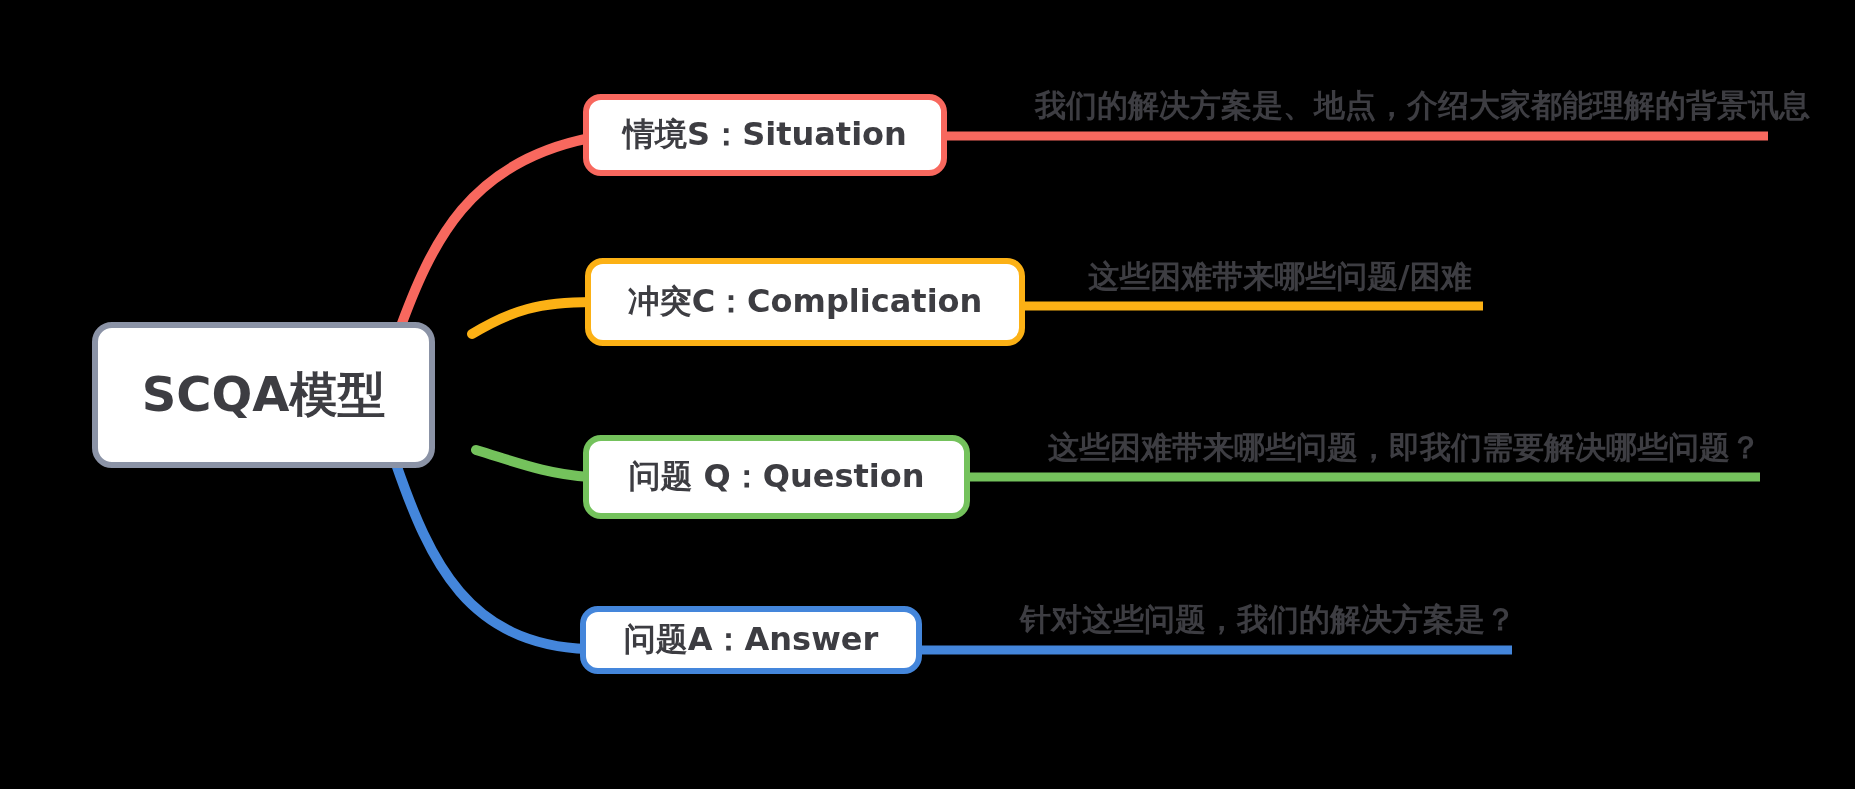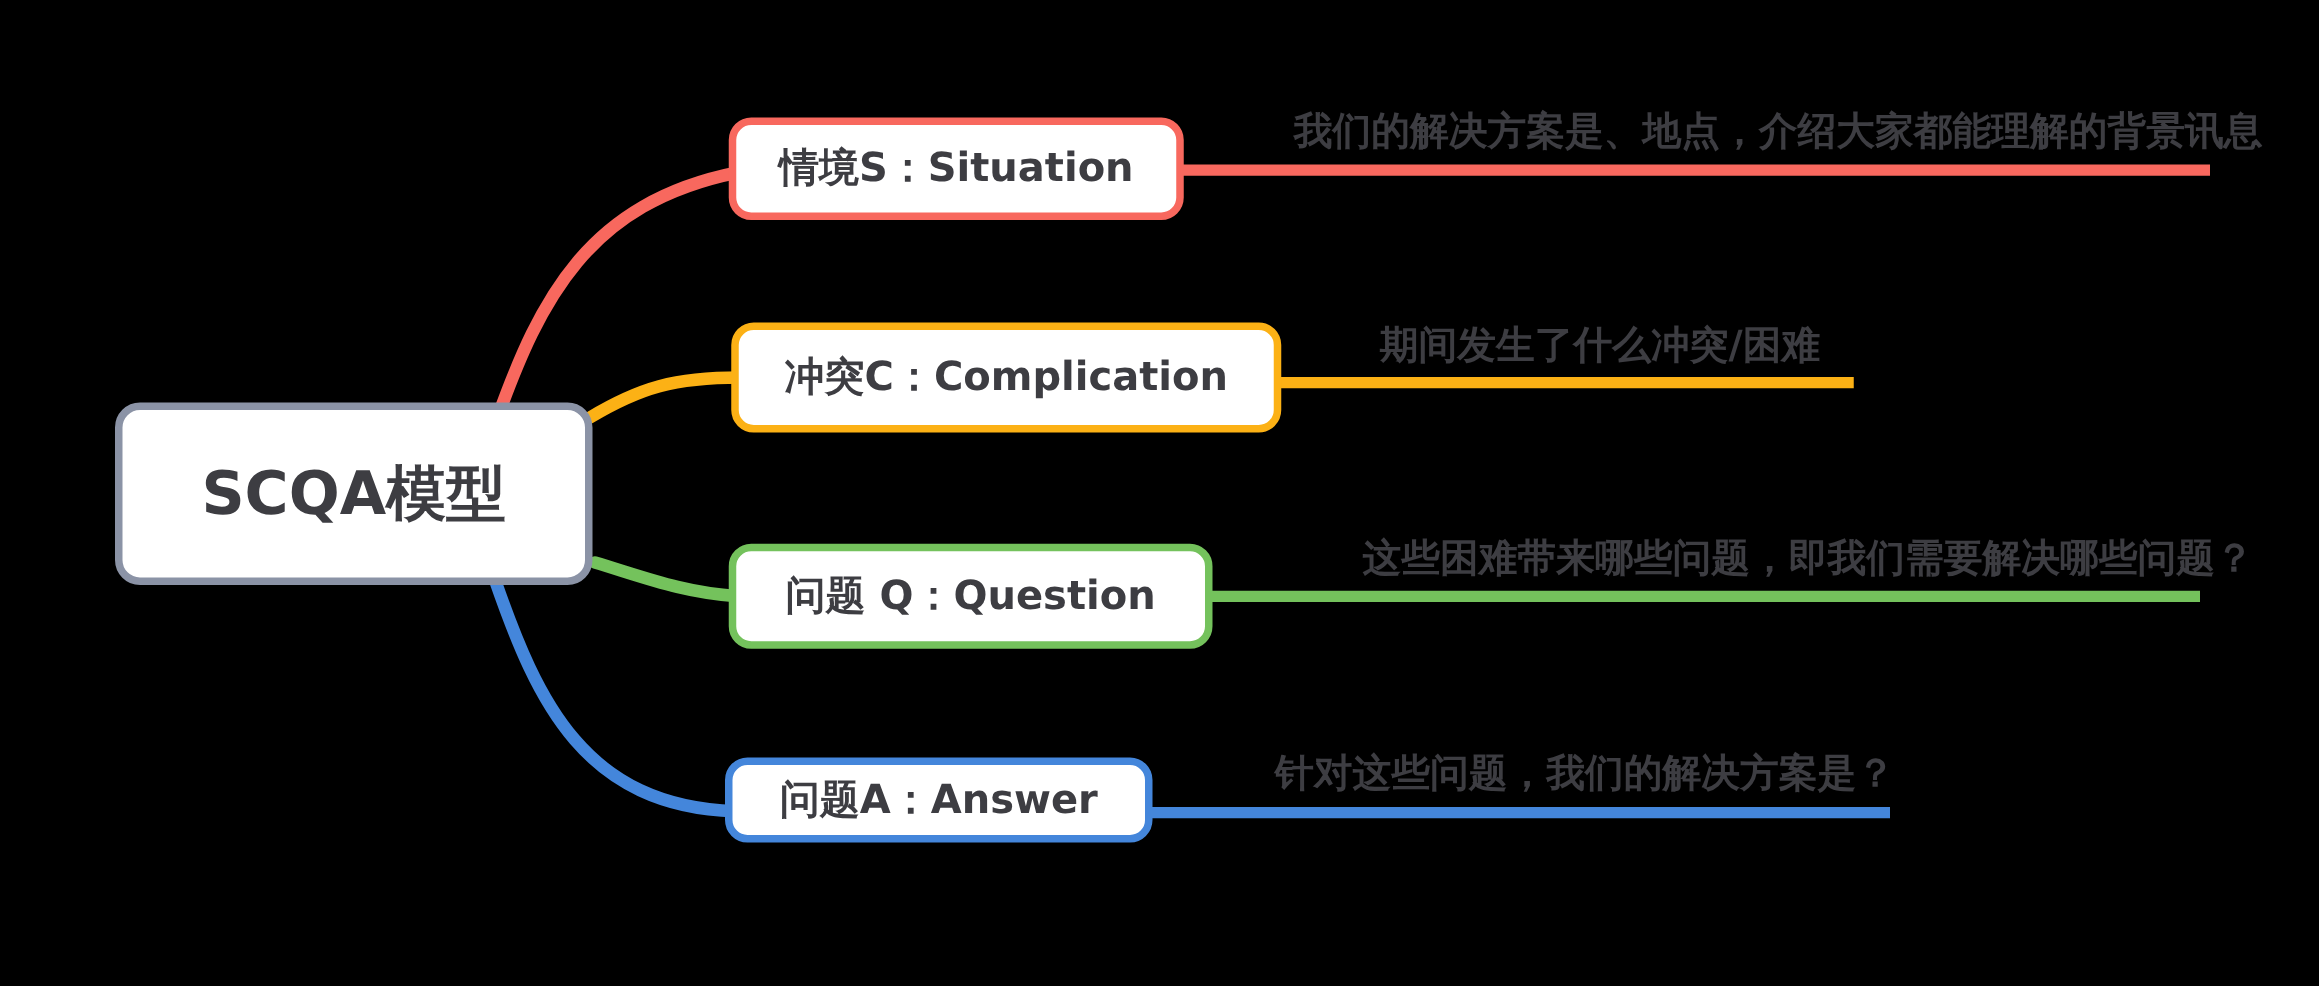--- a/index.html
+++ b/index.html
@@ -33,21 +33,21 @@
     align-items: center;
     justify-content: center;
     cursor: default;
   }
   .node .node-label {
     color: #3d3d42;
     font-weight: 600;
     white-space: nowrap;
   }
   .node-root {
-    left: 92px; top: 322px; width: 382px; height: 146px;
+    left: 92px; top: 322px; width: 343px; height: 146px;
     border-radius: 20px;
   }
   .node-root .node-label {
     font-size: 48px;
     font-weight: 700;
   }
   .node-situation    { left: 583px; top:  94px; width: 364px; height: 82px; }
   .node-complication { left: 585px; top: 258px; width: 440px; height: 88px; }
   .node-question     { left: 583px; top: 435px; width: 387px; height: 84px; }
   .node-answer       { left: 580px; top: 606px; width: 342px; height: 68px; text-align: right; }
@@ -58,21 +58,21 @@
     height: 42px;
     line-height: 42px;
     text-align: center;
     font-size: 31px;
     font-weight: 600;
     color: #3d3d42;
     white-space: nowrap;
   }
   .note-situation    { left: 1035px; top:  84px; width: 735px; }
   .note-complication { left: 1055px; top: 255px; width: 450px; }
-  .note-question     { left: 1090px; top: 426px; width: 680px; }
+  .note-question     { left: 1048px; top: 426px; width: 680px; }
   .note-answer       { left: 1000px; top: 598px; width: 480px; margin-left: 20px; }
 </style>
 </head>
 <body>
 
 <div class="canvas">
 
   <svg class="connector-layer" width="1855" height="789" viewBox="0 0 1855 789" xmlns="http://www.w3.org/2000/svg">
 
     <path d="M 398 334 C 432 240, 470 162, 590 138" fill="none" stroke-width="10" stroke-linecap="round" stroke="#F8685E"></path>
@@ -101,19 +101,19 @@
   <div class="node node-topic node-question" style="border-color: rgb(116, 194, 92);">
     <span class="node-label">问题 Q：Question</span>
   </div>
 
   <div class="node node-topic node-answer" style="border-color: rgb(68, 134, 219);">
     <span class="node-label">问题A：Answer</span>
   </div>
 
   <div class="topic-note note-situation">我们的解决方案是、地点，介绍大家都能理解的背景讯息</div>
 
-  <div class="topic-note note-complication">期间发生了什么冲突/困难</div>
+  <div class="topic-note note-complication">这些困难带来哪些问题/困难</div>
 
   <div class="topic-note note-question">这些困难带来哪些问题，即我们需要解决哪些问题？</div>
 
   <div class="topic-note note-answer">针对这些问题，我们的解决方案是？</div>
 
 </div>
 
 </body></html>

